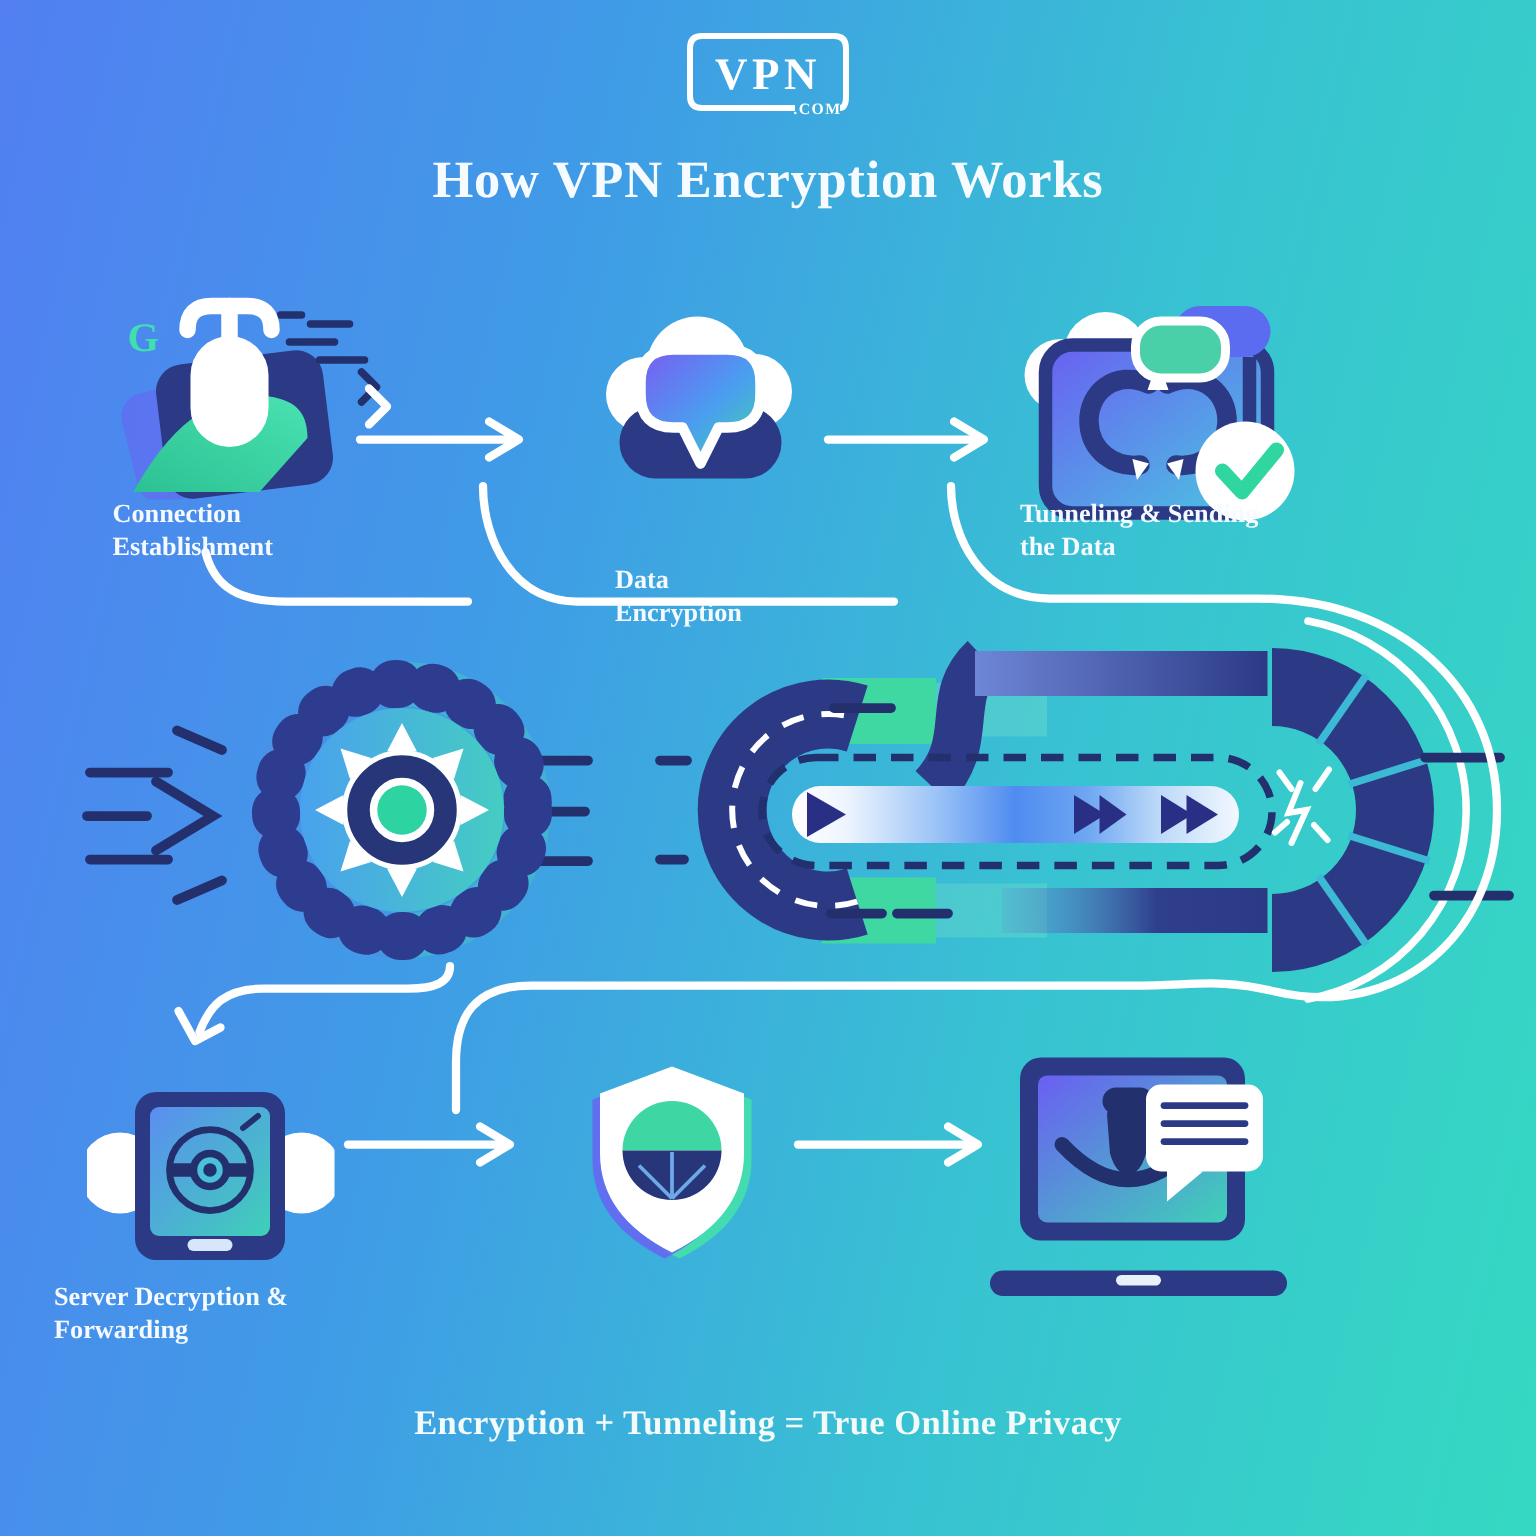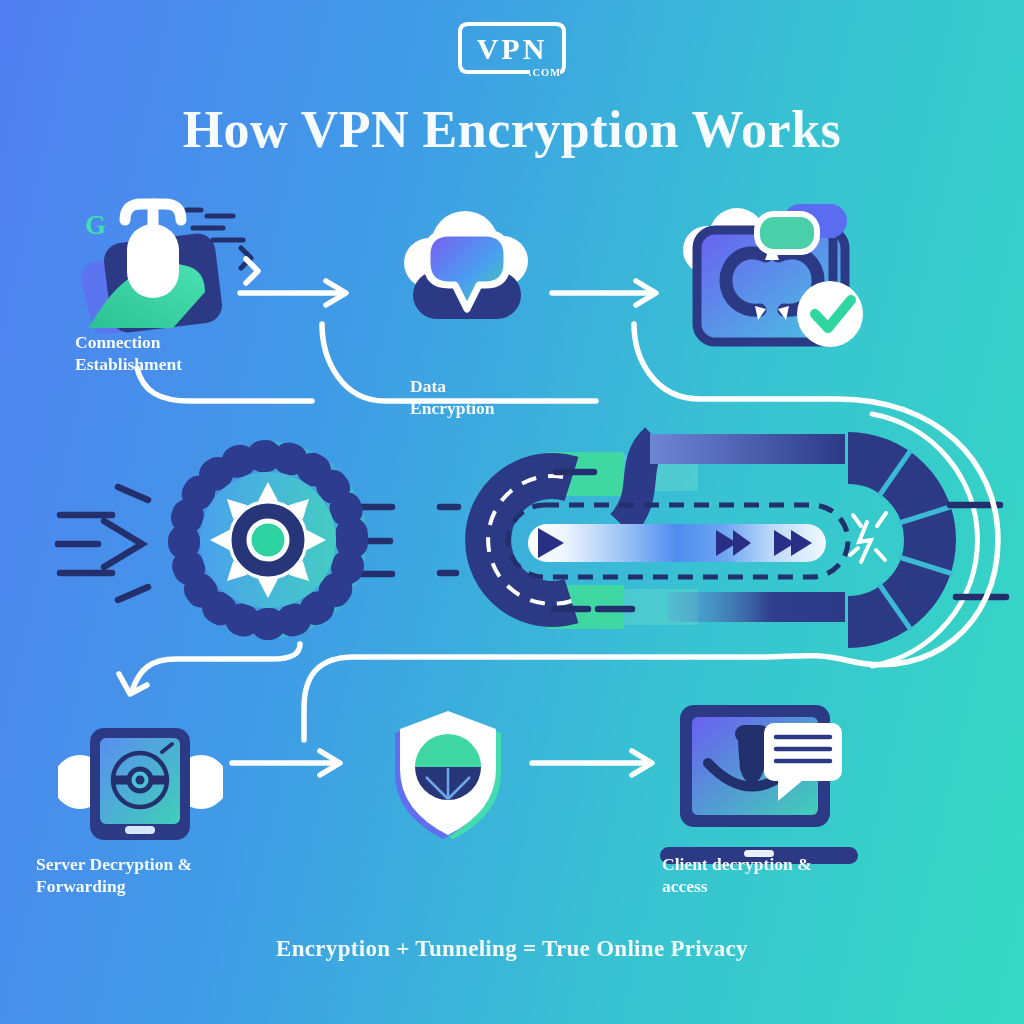--- a/index.html
+++ b/index.html
@@ -4,21 +4,21 @@
 <style>
   html,body{margin:0;padding:0;}
   .canvas{
     position:relative;width:1024px;height:1024px;overflow:hidden;
     background:linear-gradient(103deg,#527ff2 0%,#3f9ce6 34%,#38c2d2 66%,#35d9c2 100%);
     font-family:Liberation Serif, serif;color:#fff;
   }
   .abs{position:absolute;}
   .title{
     left:0;right:0;top:100px;text-align:center;
-    font-size:52px;font-weight:700;letter-spacing:.5px;color:#f6fbff;
+    font-size:35px;font-weight:700;letter-spacing:.5px;color:#f6fbff;
   }
   .step-label{
     text-align:left;font-size:17.5px;font-weight:700;line-height:1.24;color:#f4faff;
   }
   .tagline{
     left:0;right:0;top:936px;text-align:center;
     font-size:23px;font-weight:700;letter-spacing:.3px;color:#f2fbfa;
   }
   svg{display:block;}
 </style>
@@ -301,18 +301,18 @@
         <path d="M232,763 H332"></path>
         <polyline points="320,751 340,763 320,775"></polyline>
         <path d="M532,763 H644"></path>
         <polyline points="632,751 652,763 632,775"></polyline>
       </g>
     </svg>
   </div>
 
   <div class="abs step-label" style="left:75px;top:332px;width:140px;">Connection Establishment</div>
   <div class="abs step-label" style="left:410px;top:332px;width:110px;margin-top:44px;">Data Encryption</div>
+  <div class="abs step-label" style="left:680px;top:332px;width:170px;">Tunneling &amp; Sending the Data</div>
   <div class="abs step-label" style="left:36px;top:854px;width:196px;">Server Decryption &amp; Forwarding</div>
-  <div class="abs step-label" style="left:662px;top:854px;width:190px;">Client decryption &amp; access</div>
 
   <div class="abs tagline">Encryption + Tunneling = True Online Privacy</div>
 
 </div>
 
 </body></html>

